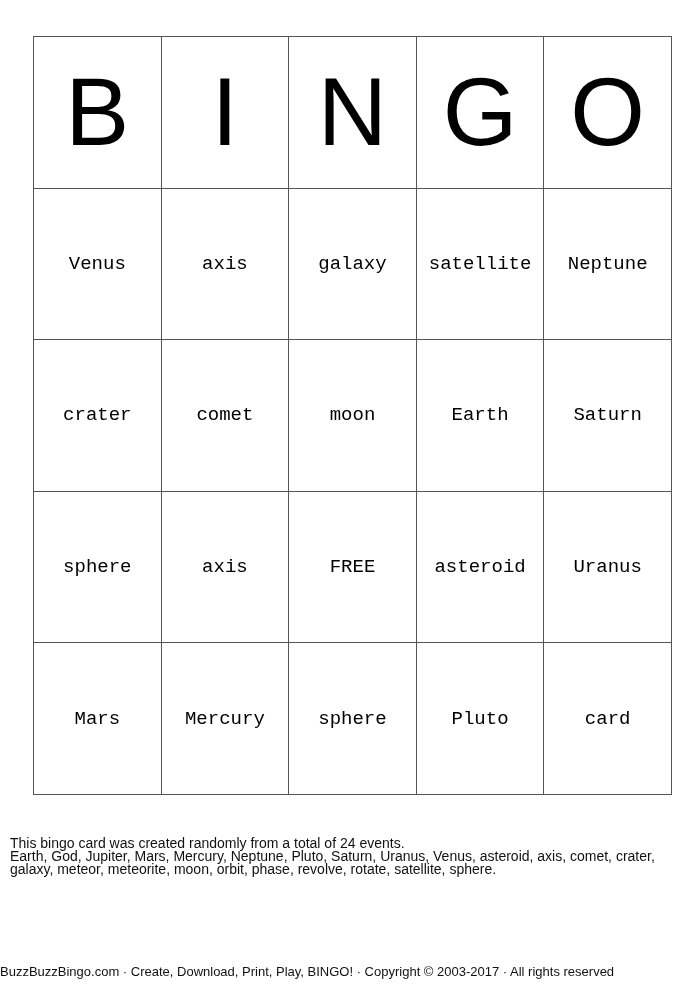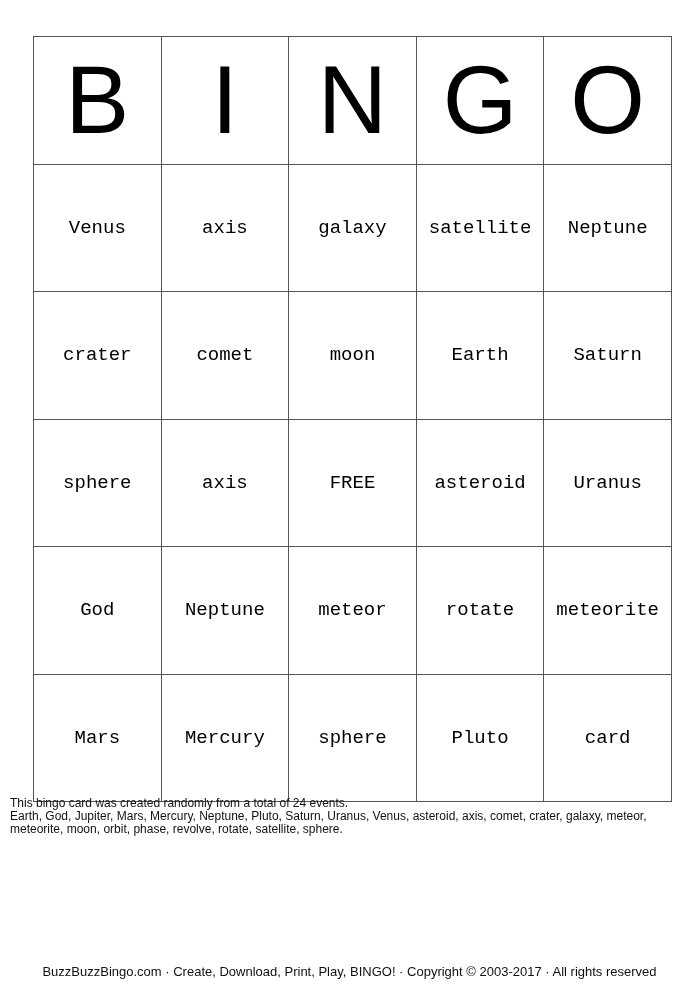--- a/index.html
+++ b/index.html
@@ -1,22 +1,22 @@
 <!DOCTYPE html>
 <html><head>
   <meta charset="utf-8">
   <style>
     html, body { margin: 0; padding: 0; background: #ffffff; }
     body { width: 699px; height: 989px; position: relative; font-family: "Liberation Sans", sans-serif; color: #000; overflow: hidden; }
     .card { position: absolute; left: 33px; top: 36px; width: 633px; height: 759px; border-collapse: collapse; table-layout: fixed; }
     .card td { border: 1px solid #555555; width: 126.6px; height: 126.5px; text-align: center; vertical-align: middle; padding: 0; }
     .hdr { font-size: 96px; line-height: 1; font-weight: normal; }
     .cell { font-size: 19px; font-family: Liberation Mono, monospace; }
-    .note { position: absolute; left: 10px; top: 797px; width: 685px; font-size: 12px; line-height: 13px; color: #111; }
-    .footer { position: absolute; left: 0; width: 699px; top: 964px; text-align: center; font-size: 13px; color: #111; }
+    .note { position: absolute; left: 10px; top: 837px; width: 685px; font-size: 14px; line-height: 13px; color: #111; }
+    .footer { position: absolute; left: 0; width: 699px; top: 964px; text-align: left; font-size: 13px; color: #111; }
   </style>
 </head>
 <body>
 
 <table class="card">
   <tbody>
       <tr>
     <td class="hdr">B</td>
     <td class="hdr">I</td>
     <td class="hdr">N</td>
@@ -38,27 +38,20 @@
     <td class="cell">Saturn</td>
   </tr>
   <tr>
     <td class="cell">sphere</td>
     <td class="cell">axis</td>
     <td class="cell">FREE</td>
     <td class="cell">asteroid</td>
     <td class="cell">Uranus</td>
   </tr>
   <tr>
-    <td class="cell">God</td>
-    <td class="cell">Neptune</td>
-    <td class="cell">meteor</td>
-    <td class="cell">rotate</td>
-    <td class="cell">meteorite</td>
-  </tr>
-  <tr>
     <td class="cell">Mars</td>
     <td class="cell">Mercury</td>
     <td class="cell">sphere</td>
     <td class="cell">Pluto</td>
     <td class="cell">card</td>
   </tr>
 </tbody>
   </table>
 
 <div class="note">

